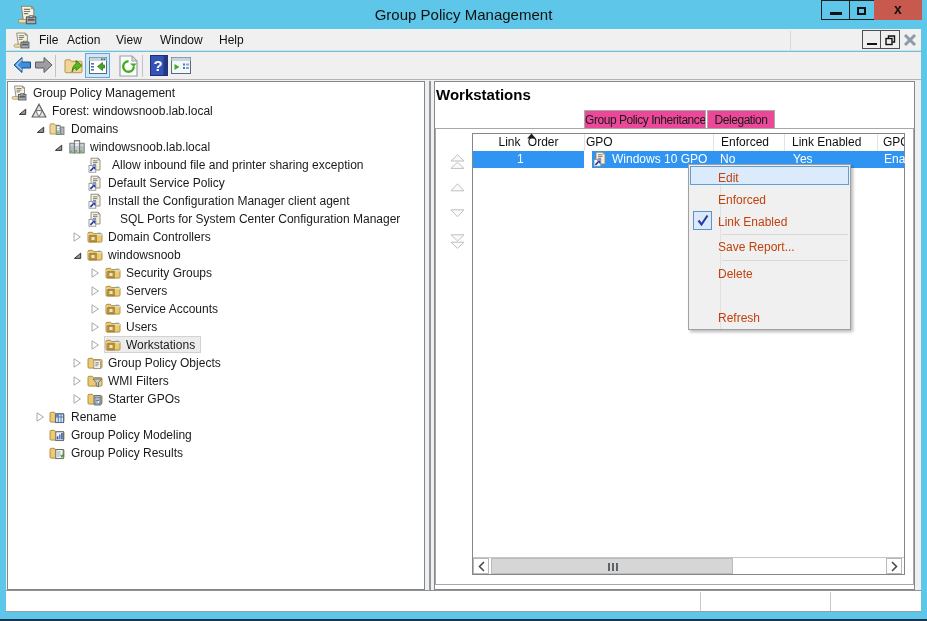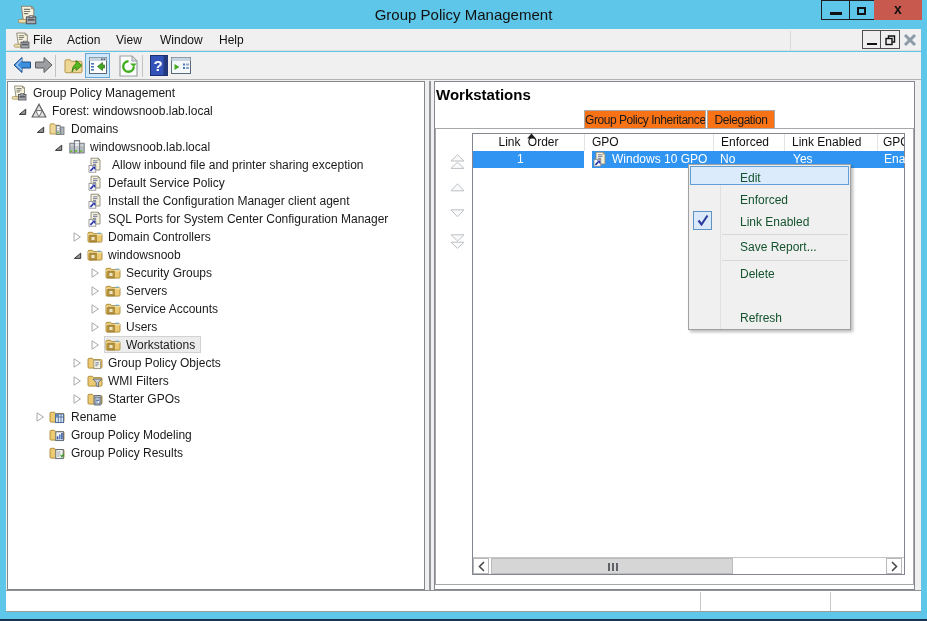--- a/index.html
+++ b/index.html
@@ -30,35 +30,35 @@
 
 .trow { position:absolute; height:18px; line-height:18px; white-space:nowrap; font-size:12px; }
 .ticon { position:absolute; width:16px; height:16px; top:1px; }
 .texp { position:absolute; width:10px; height:10px; top:4px; }
 .tlabel { position:absolute; top:0; }
 
 
 #ws-title { left:1px; top:4px; font-size:15px; font-weight:bold; color:#000; }
 .tab { position:absolute; border:1px solid #aaa; font-size:12px; text-align:center; white-space:nowrap; overflow:hidden; letter-spacing:-0.45px; }
 .tab.active { background:#fff; border-bottom:none; z-index:3; }
-.tab.inactive { background:#f97316;text-align:center; }
+.tab.inactive { background:#ec4899;text-align:center; }
 #tabpanel { left:0px; top:46px; width:479px; height:457px; border:1px solid #a8a8a8; background:#fff; }
 
 
 #lvbox { left:36px; top:4px; width:433px; height:442px; border:1px solid #82878f; background:#fff; }
 .hcol { position:absolute; top:0; height:17px; line-height:17px; font-size:12px; color:#111; border-right:1px solid #e3e3e3; }
 #selrow { position:absolute; left:0; top:17px; width:431px; height:17px; background:#3095f2; color:#fff; font-size:12px; line-height:17px; }
 
 #hscroll { position:absolute; left:0px; bottom:0px; width:431px; height:17px; border-top:1px solid #c5c5c5; background:#fff; }
 .sbtn { position:absolute; top:0px; width:16px; height:16px; color:#555; text-align:center; border:1px solid #b8b8b8; background:#fff; }
 #sthumb { position:absolute; left:18px; top:0px; width:242px; height:16px; background:#d6d6d6; border:1px solid #bcbcbc; }
 
 
 #ctxmenu { left:688px; top:164px; width:163px; height:166px; background:#f0f0f0; border:1px solid #a0a0a0; box-shadow:2px 2px 3px rgba(0,0,0,0.28); z-index:10; }
-.mi { position:absolute; left:1px; width:160px; height:22px; line-height:22px; font-size:12px; color:#14532d; padding-left:50px; }
+.mi { position:absolute; left:1px; width:160px; height:22px; line-height:22px; font-size:12px; color:#c2410c; padding-left:28px; }
 .msep { position:absolute; left:33px; width:126px; height:1px; background:#d7d7d7; }
 #gutter { position:absolute; left:31px; top:0; width:1px; height:164px; background:#e0e0e0; }
 </style>
 </head>
 <body>
 <svg width="0" height="0" style="position:absolute">
 <defs>
 <symbol id="s-gpm" viewBox="0 0 16 16">
   <path d="M3.5 1 h8 l2 2 v9 h-8.5 z" fill="#f8f4e0" stroke="#8a8878" stroke-width="0.9"></path>
   <path d="M11.5 1 l2 2 h-2 z" fill="#d8d0a8" stroke="#8a8878" stroke-width="0.7"></path>
@@ -161,21 +161,21 @@
     <div class="abs" style="left:7px;top:6px;width:9px;height:8px;border:2px solid #111"></div>
   </div>
 <div class="abs" id="btn-close">
     <div class="abs" style="left:0;top:1px;width:48px;text-align:center;font-weight:bold;font-size:14px;color:#111">x</div>
   </div>
 
 <div class="abs" id="menubar"></div>
 <svg class="abs" style="left:13px;top:32px" width="17" height="17" viewBox="0 0 16 16">
     <use href="#s-gpm"></use>
   </svg>
-<div class="abs menu-item" style="left:33px">File</div>
+<div class="abs menu-item" style="left:39px">File</div>
 <div class="abs menu-item" style="left:67px">Action</div>
 <div class="abs menu-item" style="left:116px">View</div>
 <div class="abs menu-item" style="left:160px">Window</div>
 <div class="abs menu-item" style="left:219px">Help</div>
 <div class="abs" style="left:790px;top:31px;width:1px;height:19px;background:#d8d8d8"></div>
 <div class="abs" style="left:862px;top:30px;width:19px;height:19px;border:1px solid #4e4e4e;background:#efefef">
   <div class="abs" style="left:4px;top:12px;width:10px;height:2px;background:#111"></div>
 </div>
 <div class="abs" style="left:880px;top:30px;width:20px;height:19px;border:1px solid #4e4e4e;background:#efefef">
   <svg class="abs" style="left:4px;top:4px" width="11" height="11" viewBox="0 0 11 11">
@@ -289,21 +289,21 @@
   <div class="trow" style="top:110px">
       <svg class="ticon" style="left:79px" width="16" height="16">
         <use href="#s-gpolink"></use>
       </svg>
       <span class="tlabel" style="left:100px">Install the Configuration Manager client agent</span>
     </div>
   <div class="trow" style="top:128px">
       <svg class="ticon" style="left:79px" width="16" height="16">
         <use href="#s-gpolink"></use>
       </svg>
-      <span class="tlabel" style="left:100px">SQL Ports for System Center Configuration Manager</span>
+      <span class="tlabel" style="left:112px">SQL Ports for System Center Configuration Manager</span>
     </div>
   <div class="trow" style="top:146px">
       <svg class="texp" style="left:64px" width="10" height="10">
         <use href="#s-collapse"></use>
       </svg>
       <svg class="ticon" style="left:79px" width="16" height="16">
         <use href="#s-ou"></use>
       </svg>
       <span class="tlabel" style="left:100px">Domain Controllers</span>
     </div>
@@ -428,21 +428,21 @@
     </svg>
     <svg class="abs" style="left:14px;top:105px" width="15" height="16" viewBox="0 0 15 16">
       <path d="M7.5 7 L14 0.8 H1 Z" fill="#fafafa" stroke="#bcc0c4" stroke-width="1"></path>
       <path d="M7.5 14.4 L14 8.2 H1 Z" fill="#fafafa" stroke="#bcc0c4" stroke-width="1"></path>
     </svg>
     <div class="abs" id="lvbox">
       <div class="hcol" style="left:0;width:112px;text-align:center;word-spacing:4px">Link Order</div>
       <svg class="abs" style="left:54px;top:-1px" width="9" height="6" viewBox="0 0 9 6">
           <path d="M4.5 0.5 L8.8 5.5 H0.2 Z" fill="#1c1c1c"></path>
         </svg>
-      <div class="hcol" style="left:113px;width:128px;padding-left:6px">GPO</div>
+      <div class="hcol" style="left:113px;width:128px;">GPO</div>
       <div class="hcol" style="left:242px;width:70px;padding-left:6px">Enforced</div>
       <div class="hcol" style="left:313px;width:92px;padding-left:6px">Link Enabled</div>
       <div class="hcol" style="left:406px;width:25px;padding-left:4px;border-right:none;overflow:hidden;white-space:nowrap">GPO Sta</div>
       <div id="selrow">
         <span class="abs" style="left:44px">1</span>
         <div class="abs" style="left:111px;top:0;width:8px;height:17px;background:#fff"></div>
         <svg class="abs" style="left:119px;top:0px" width="16" height="16">
             <use href="#s-gpolink"></use>
           </svg>
         <span class="abs" style="left:139px">Windows 10 GPO</span>

